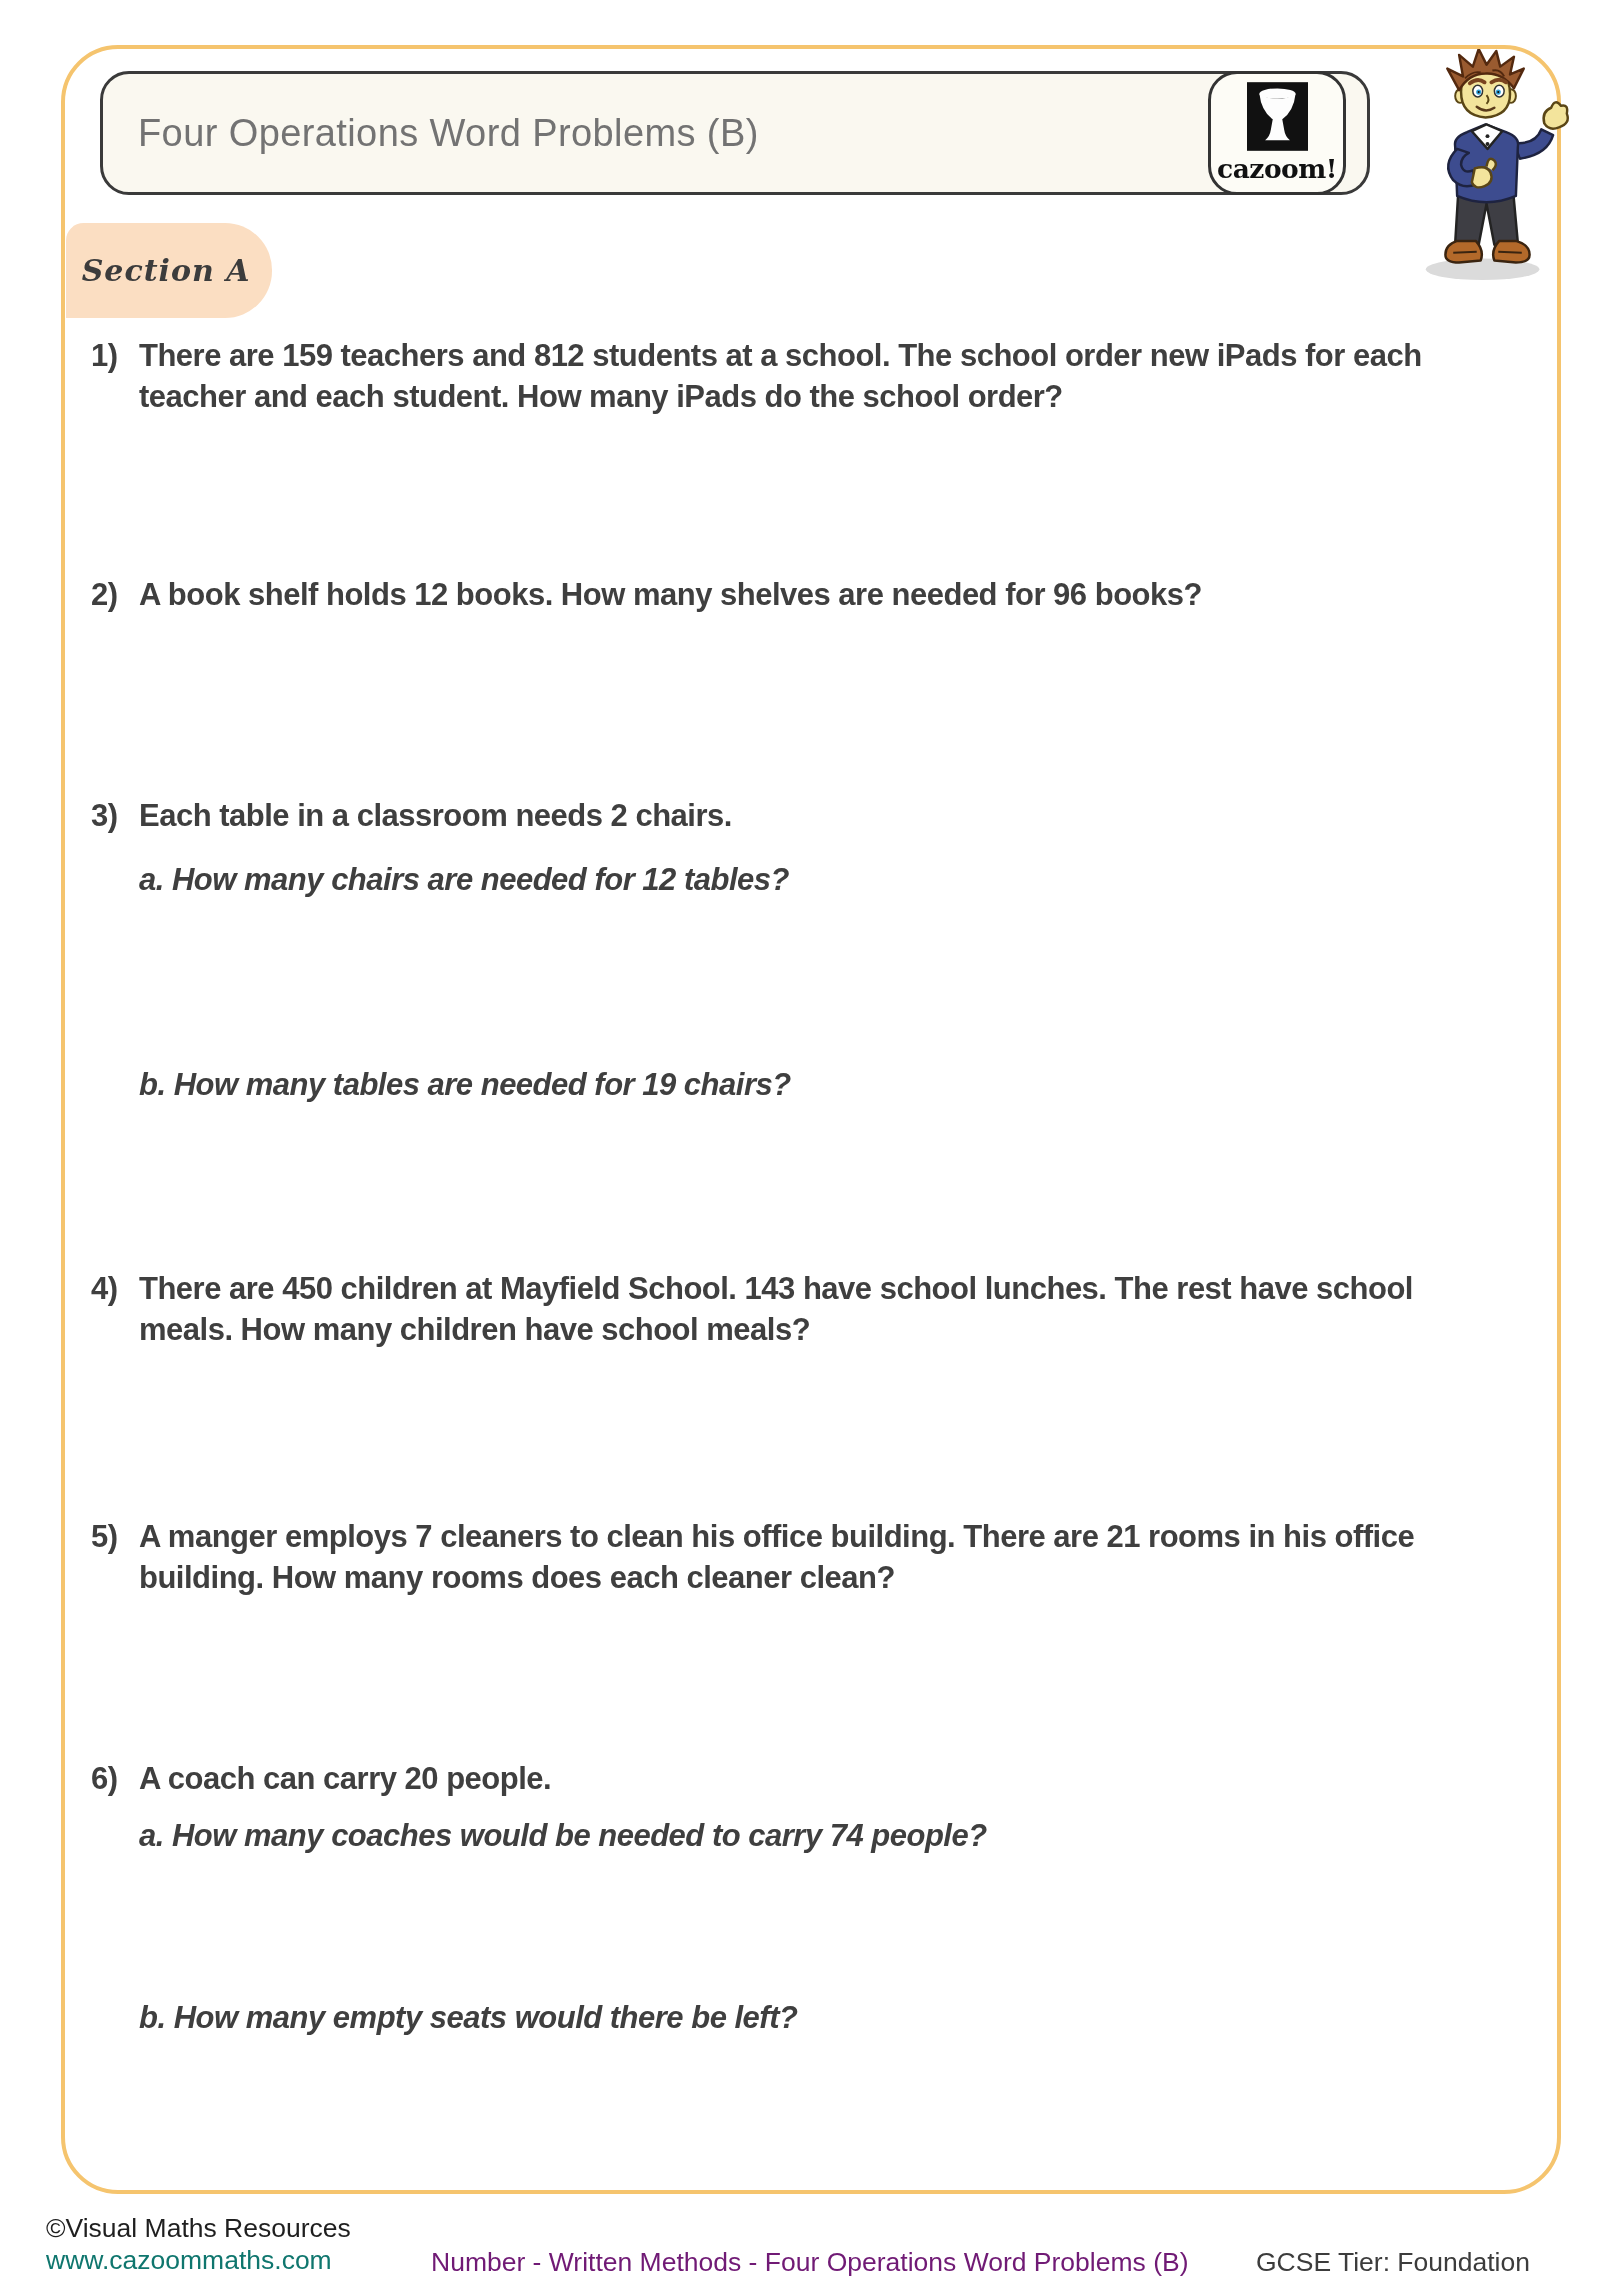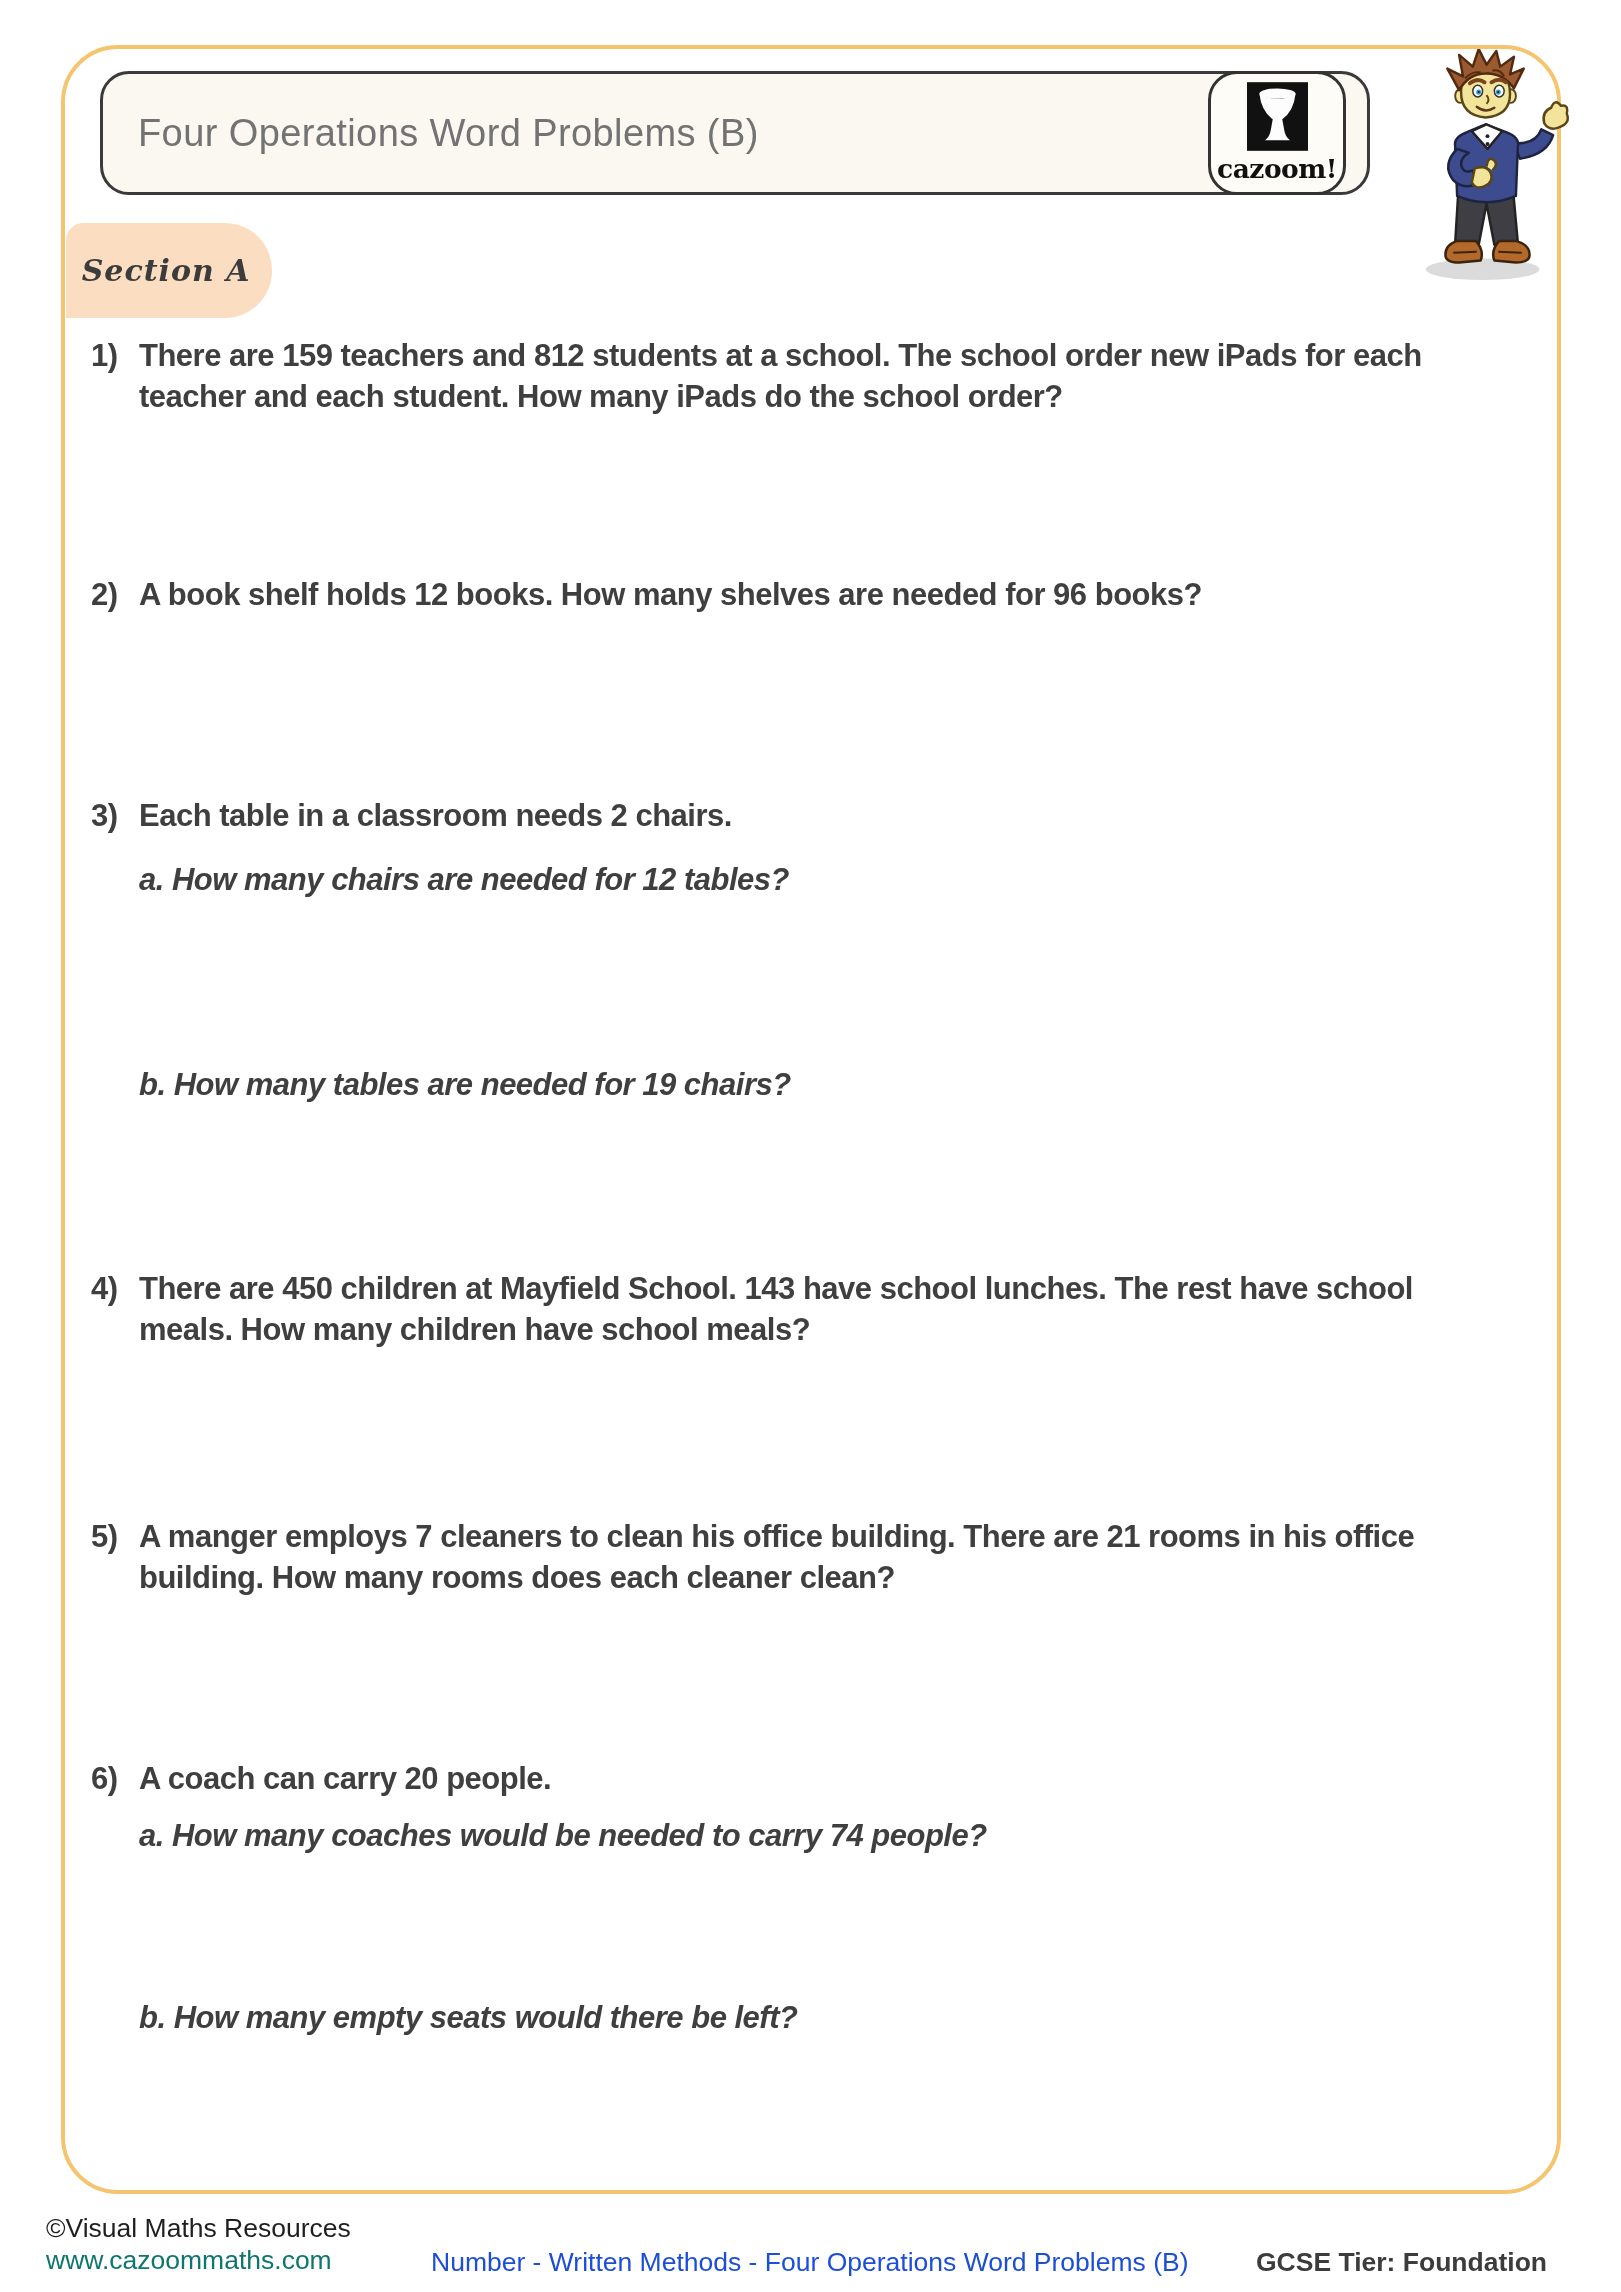--- a/index.html
+++ b/index.html
@@ -65,25 +65,25 @@
   .q.sub{left:139px;}
   .q.sub .qtext{width:1319px;font-style:italic;}
   
   .footer-left{
     position:absolute;left:46px;top:2212px;
     font-size:26.5px;line-height:32px;color:#1F1F1F;font-weight:normal;
   }
   .footer-link{color:#0f766e;cursor:pointer;}
   .footer-center{
     position:absolute;left:431px;top:2247px;
-    font-size:26.5px;color:#1d4ed8;white-space:nowrap;
+    font-size:26.5px;color:#701a75;white-space:nowrap;
   }
   .footer-right{
     position:absolute;left:1256px;top:2247px;
-    font-size:26.5px;color:#3C3C3C;white-space:nowrap;font-weight:bold;
+    font-size:26.5px;color:#3C3C3C;white-space:nowrap;
   }
 </style>
 </head>
 <body>
 
 <div class="page">
 
   <div class="frame"></div>
 
   <div class="title-box">

